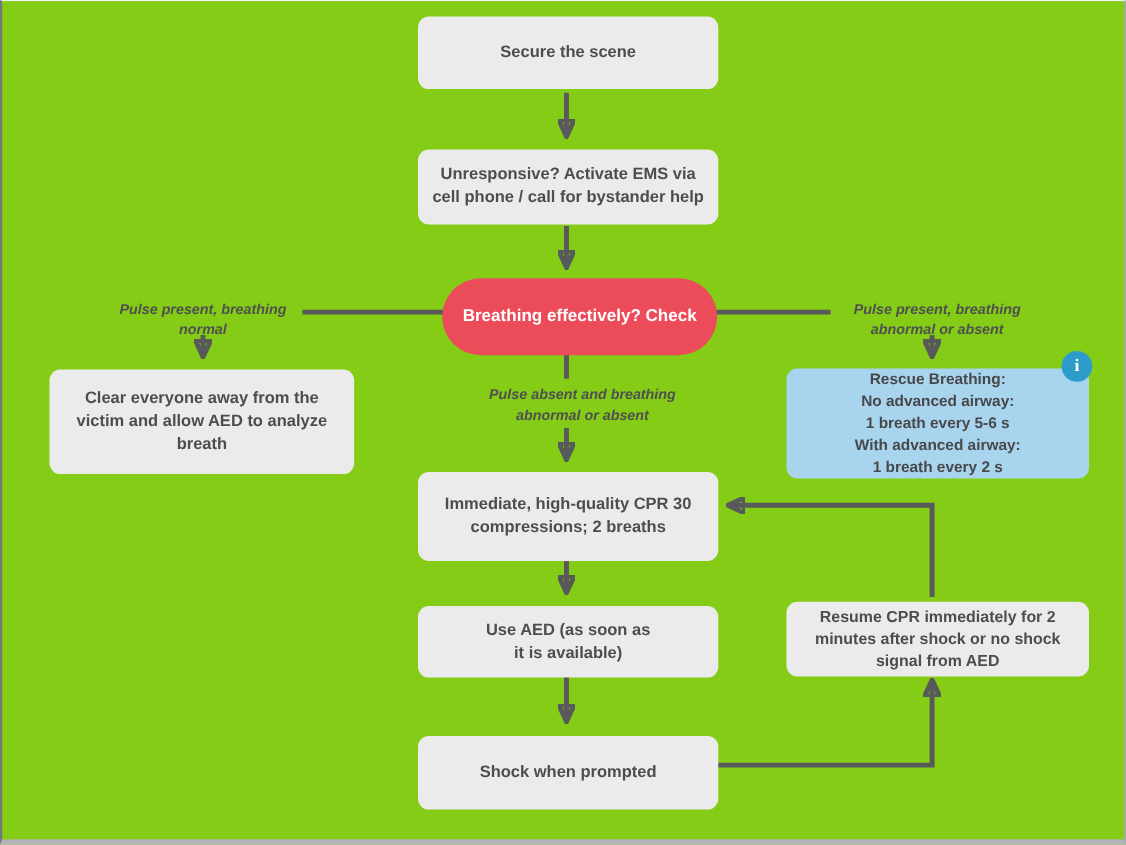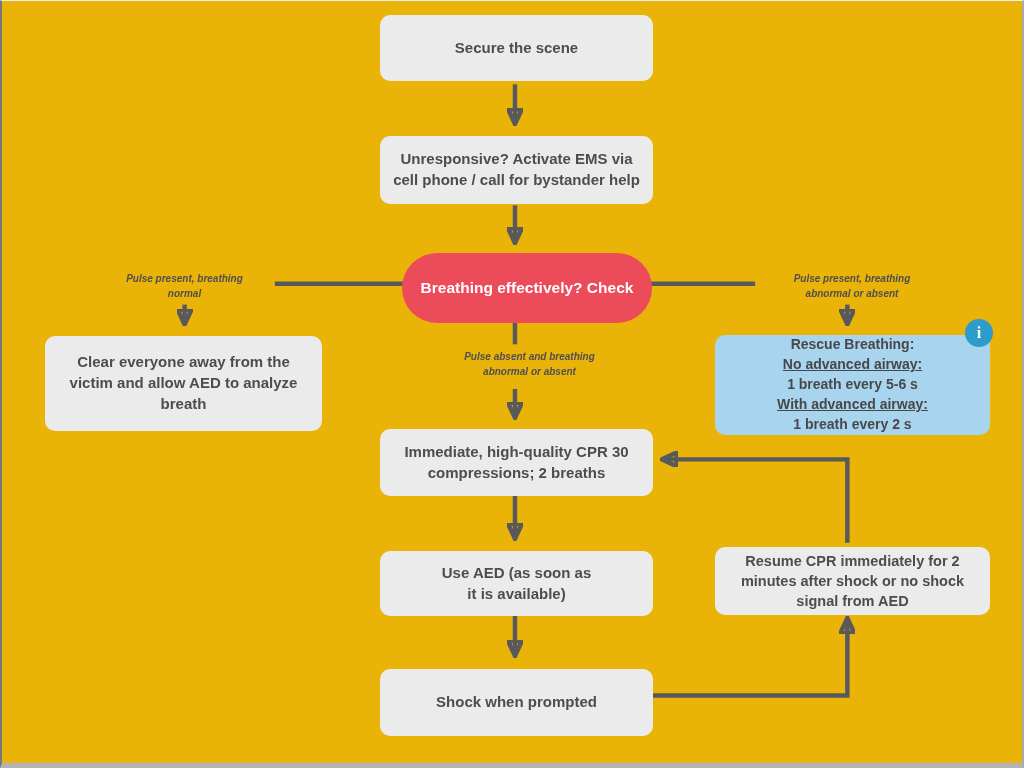--- a/index.html
+++ b/index.html
@@ -1,52 +1,52 @@
 <!DOCTYPE html>
 <html><head>
 <meta charset="utf-8">
 <style>
   html,body{margin:0;padding:0;background:#e9eaec;}
   #canvas{
-    position:relative;width:1024px;height:768px;background:#eab308;
+    position:relative;width:1024px;height:768px;background:#84cc16;
     box-sizing:border-box;overflow:hidden;
     border-left:2px solid #77787b;border-right:2px solid #a7a9ac;
     border-bottom:5px solid #b1b3b6;border-top:1px solid #f2f2f2;
     font-family:"Liberation Sans","DejaVu Sans",sans-serif;
   }
   #wires{position:absolute;left:0;top:0;width:100%;height:100%;}
   #wires path{stroke:#58595b;stroke-width:4.5;fill:none;stroke-linejoin:miter;}
   .box{
     position:absolute;background:#ebebeb;border-radius:10px;color:#4d4d4d;
     font-weight:bold;font-size:15px;line-height:1.38;text-align:center;
     display:flex;flex-direction:column;align-items:center;justify-content:center;
     padding:4px 8px;box-sizing:border-box;
   }
   .box span{display:block;}
   .alert{background:#ec4b59;color:#ffffff;border-radius:35px;font-size:15.5px;}
   .info-box{background:#a9d4ee;color:#47484a;font-size:14px;line-height:1.42;}
-  .info-box .u{text-decoration:underline;}
+  .info-box .u{}
   .lbl{
     position:absolute;color:#4f4f51;font-weight:bold;font-style:italic;
-    font-size:10px;line-height:1.45;text-align:center;
+    font-size:13px;line-height:1.45;text-align:center;
   }
   .lbl span{display:block;}
   #info-icon{
     position:absolute;left:963px;top:318px;width:28px;height:28px;border-radius:50%;
     background:#2e9ccb;color:#ffffff;font-weight:bold;font-size:16px;
     font-family:"Liberation Serif","DejaVu Serif",serif;
     display:flex;align-items:center;justify-content:center;cursor:pointer;
   }
   
   #node-secure{left:378px;top:14px;width:273px;height:66px;}
   #node-unresponsive{left:378px;top:135px;width:273px;height:68px;}
   #node-breathing-check{left:400px;top:252px;width:250px;height:70px;}
   #node-clear-away{left:43px;top:335px;width:277px;height:95px;}
   #node-rescue-breathing{left:713px;top:334px;width:275px;height:100px;}
-  #node-cpr{left:378px;top:428px;width:273px;height:67px;}
+  #node-cpr{left:378px;top:428px;width:273px;height:81px;}
   #node-use-aed{left:378px;top:550px;width:273px;height:65px;}
   #node-resume-cpr{left:713px;top:546px;width:275px;height:68px;font-size:14.5px;}
   #node-shock{left:378px;top:668px;width:273px;height:67px;}
   #label-left{left:85px;top:271px;width:195px;}
   #label-right{left:755px;top:271px;width:190px;}
   #label-mid{left:430px;top:349px;width:195px;}
 </style>
 </head>
 <body>
 

